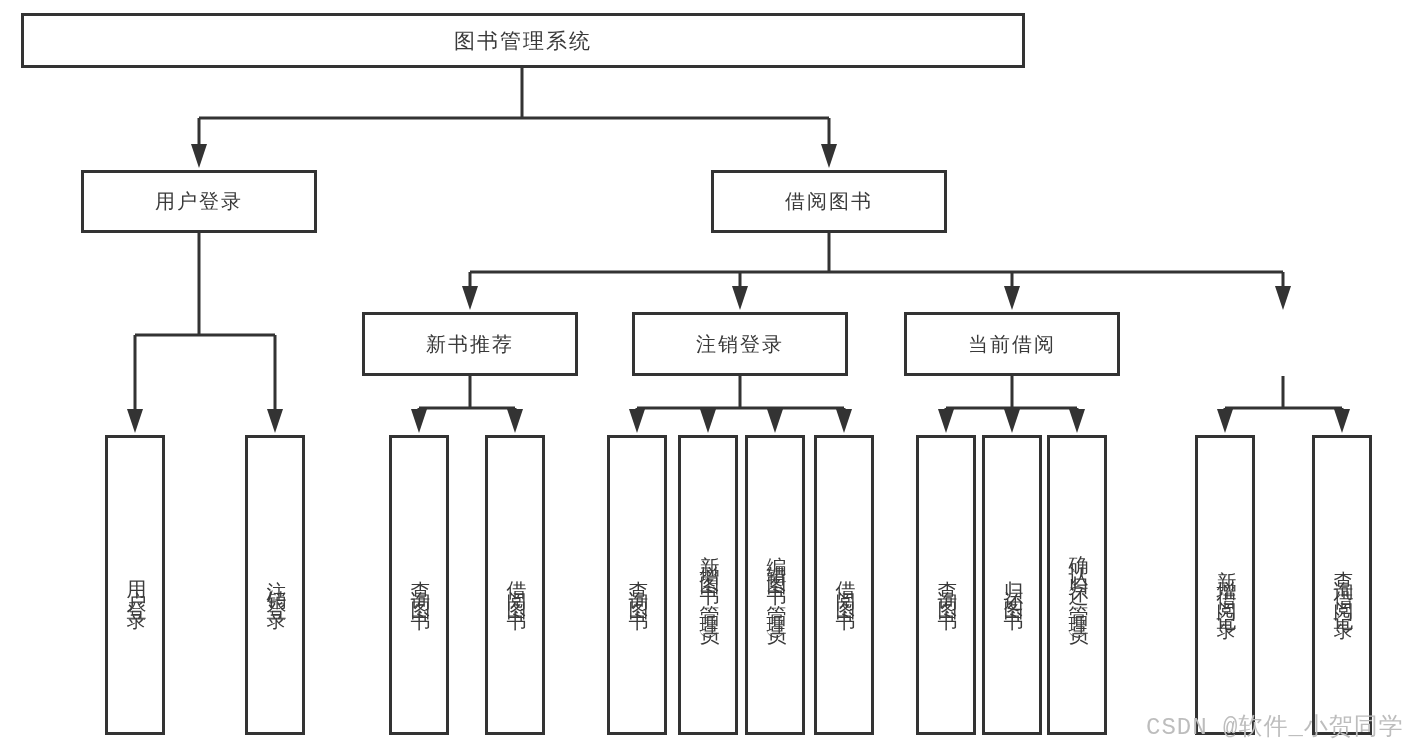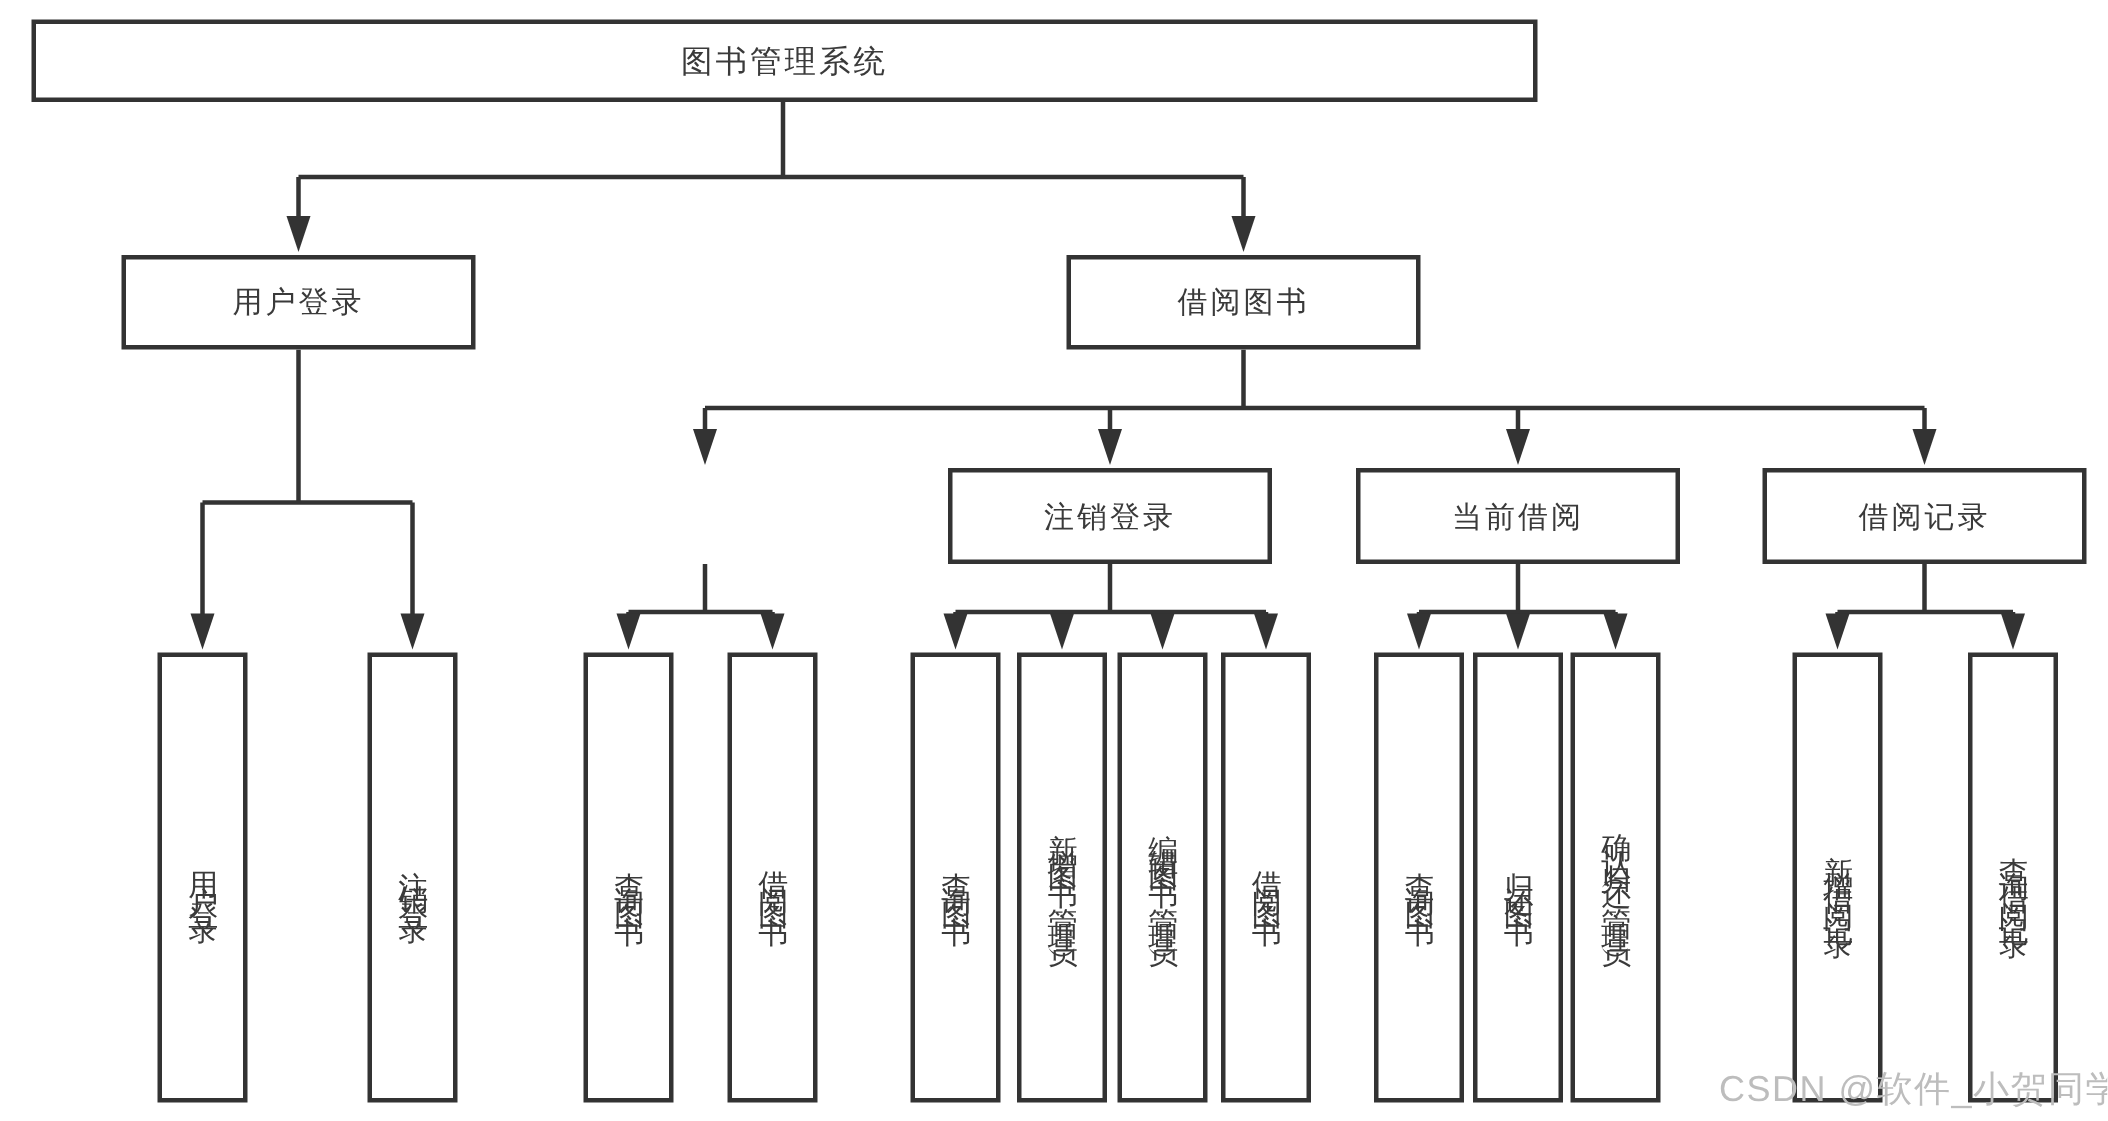--- a/index.html
+++ b/index.html
@@ -7,21 +7,21 @@
     --text: #3a3a3a;
     --watermark: #bdbdbd;
     --box-bg: #ffffff;
   }
   html, body { margin: 0; padding: 0; background: #ffffff; }
   .stage {
     position: relative;
     width: 1405px;
     height: 747px;
     background: var(--box-bg);
-    font-family: Liberation Sans, sans-serif;
+    font-family: Liberation Mono, monospace;
     overflow: hidden;
   }
   .connectors {
     position: absolute;
     left: 0; top: 0;
     width: 1405px; height: 747px;
   }
   .connectors path {
     stroke: var(--line);
     stroke-width: 3;
@@ -101,23 +101,23 @@
     <path d="M1283,376 V408 M1225,408 H1342 M1225,408 V412 M1342,408 V412"></path>
     <polygon points="1217,409 1233,409 1225,433"></polygon>
     <polygon points="1334,409 1350,409 1342,433"></polygon>
   </svg>
 
   <div class="node root" style="left:21px; top:13px; width:1004px; height:55px;">图书管理系统</div>
 
   <div class="node" style="left:81px; top:170px; width:236px; height:63px;">用户登录</div>
   <div class="node" style="left:711px; top:170px; width:236px; height:63px;">借阅图书</div>
 
+  <div class="node" style="left:362px; top:312px; width:216px; height:64px;">新书推荐</div>
   <div class="node" style="left:632px; top:312px; width:216px; height:64px;">注销登录</div>
   <div class="node" style="left:904px; top:312px; width:216px; height:64px;">当前借阅</div>
-  <div class="node" style="left:1175px; top:312px; width:216px; height:64px;">借阅记录</div>
 
   <div class="node leaf" style="left:105px; top:435px; width:60px; height:300px;">用户登录</div>
   <div class="node leaf" style="left:245px; top:435px; width:60px; height:300px;">注销登录</div>
 
   <div class="node leaf" style="left:389px; top:435px; width:60px; height:300px;">查询图书</div>
   <div class="node leaf" style="left:485px; top:435px; width:60px; height:300px;">借阅图书</div>
 
   <div class="node leaf" style="left:607px; top:435px; width:60px; height:300px;">查询图书</div>
   <div class="node leaf" style="left:678px; top:435px; width:60px; height:300px;">新增图书（管理员）</div>
   <div class="node leaf" style="left:745px; top:435px; width:60px; height:300px;">编辑图书（管理员）</div>

